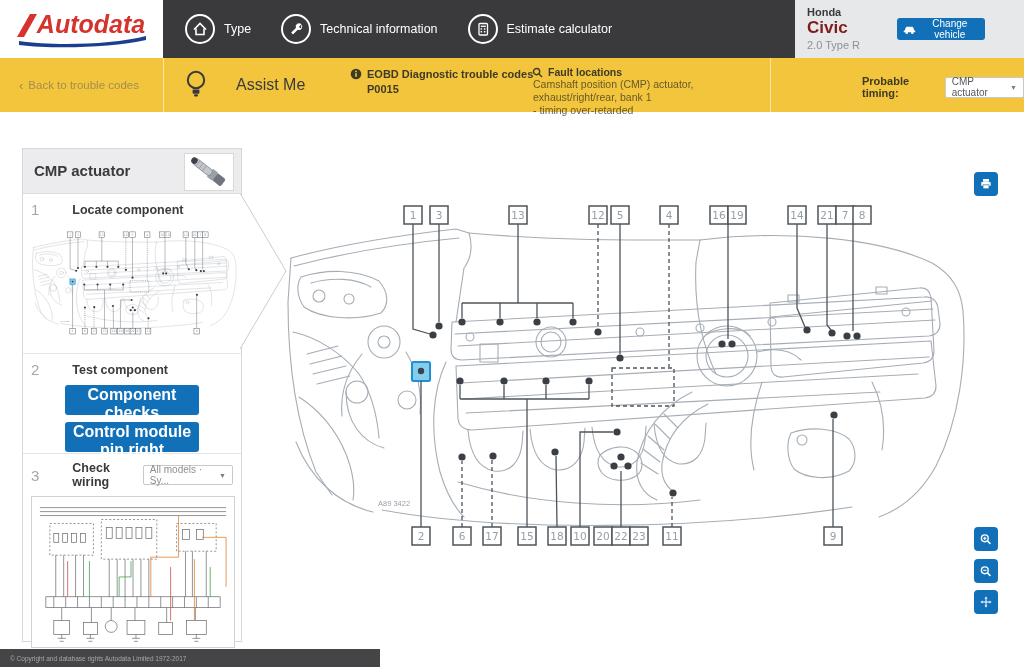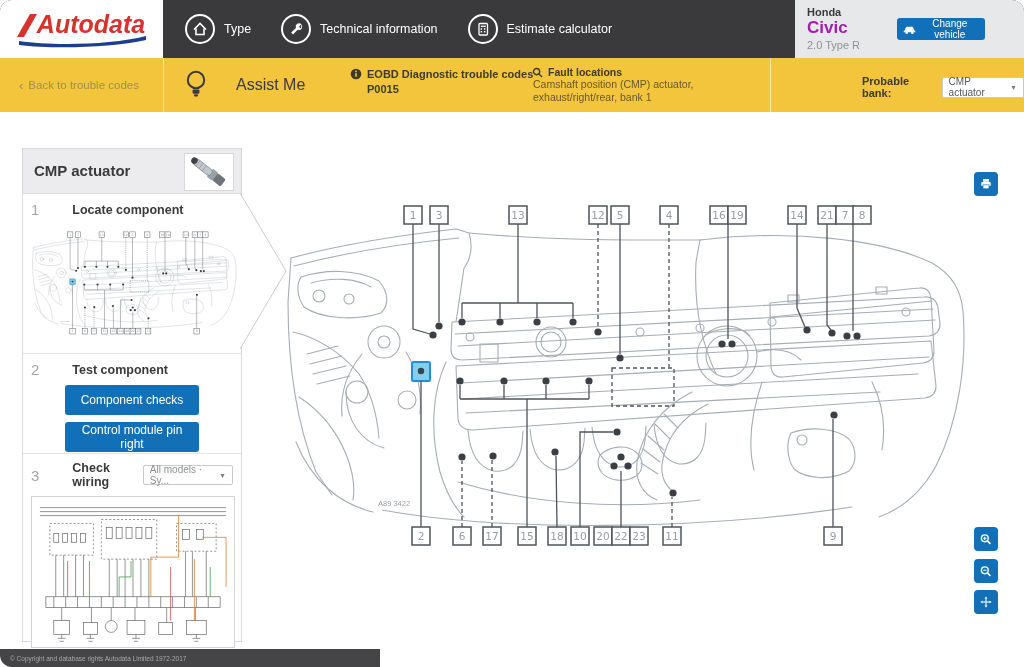--- a/index.html
+++ b/index.html
@@ -1,30 +1,30 @@
 <!DOCTYPE html>
 <html><head>
 <meta charset="utf-8">
 <style>
   html,body{margin:0;padding:0;background:#fff;}
   #app{position:relative;width:1024px;height:667px;background:#fff;overflow:hidden;
-       font-family:"Liberation Sans",sans-serif;color:#3a3a3c;border-radius:12px;}
+       font-family:"Liberation Sans",sans-serif;color:#3a3a3c;}
 
   
   .app-header{position:absolute;left:0;top:0;width:1024px;height:58px;background:#3a393b;}
   .logo-box{position:absolute;left:0;top:0;width:163px;height:58px;background:#fff;
             display:flex;align-items:center;justify-content:center;}
   .main-nav{position:absolute;left:185px;top:0;height:58px;display:flex;align-items:center;gap:30px;}
   .nav-item{display:flex;align-items:center;gap:9px;cursor:pointer;}
   .nav-circle{width:30px;height:30px;border:2px solid #fff;border-radius:50%;
               display:flex;align-items:center;justify-content:center;box-sizing:border-box;}
   .nav-label{color:#fff;font-size:12.5px;}
   .vehicle-panel{position:absolute;left:795px;top:0;width:229px;height:58px;background:#e7e8ea;padding-left:47px;}
   .veh-make{position:absolute;left:12px;top:6px;font-size:11px;font-weight:bold;color:#3a3a3c;}
-  .veh-model{position:absolute;left:12px;top:18px;font-size:17px;font-weight:bold;color:#a21caf;}
+  .veh-model{position:absolute;left:12px;top:18px;font-size:17px;font-weight:bold;color:#7f1d1d;}
   .veh-variant{position:absolute;left:12px;top:39px;font-size:11px;color:#8d9196;}
   .change-vehicle{position:absolute;left:102px;top:18px;width:88px;height:22px;background:#1170b8;
                   border:none;border-radius:3px;color:#fff;font-size:10px;display:flex;
                   align-items:center;justify-content:center;gap:5px;cursor:pointer;
                   font-family:"Liberation Sans",sans-serif;}
 
   
   .assist-bar{position:absolute;left:0;top:58px;width:1024px;height:54px;background:#f2c53d;}
   .bar-divider{position:absolute;top:0;width:1px;height:54px;background:rgba(255,255,255,0.55);}
   .back-link{position:absolute;left:0;top:0;height:54px;width:163px;display:flex;align-items:center;
@@ -53,21 +53,21 @@
                  border:1px solid #d9d9d9;display:flex;align-items:center;justify-content:center;cursor:pointer;}
   .sec{position:relative;box-sizing:border-box;padding:7px 8px 0 8px;}
   .sec1{height:160px;border-bottom:1px solid #e2e4e6;}
   .sec2{height:100px;border-bottom:1px solid #e2e4e6;}
   .sec3{height:188px;}
   .sec-head{display:flex;align-items:center;gap:9px;}
   .sec-num{font-size:15px;color:#a6a6a9;}
   .sec-label{font-size:12.5px;font-weight:bold;color:#3a3a3c;margin-left:24px;}
   .mini-engine{display:block;margin:5px auto 0;cursor:pointer;}
   .blue-btn{display:block;margin:7px auto 0;width:134px;height:30px;background:#1170b8;color:#fff;
-            border:none;border-radius:3px;font-size:12px;font-weight:normal;cursor:pointer;
+            border:none;border-radius:3px;font-size:16px;font-weight:bold;cursor:pointer;
             font-family:"Liberation Sans",sans-serif;}
   .blue-btn:first-of-type{margin-top:7px;}
   .sec3 .sec-head{justify-content:space-between;}
   .sec3 .head-left{display:flex;align-items:center;gap:9px;}
   .filter-select{font-size:10px;color:#8b9095;height:18px;}
   .wiring-box{margin:7px auto 0;width:202px;height:150px;border:1px solid #d0d3d6;background:#fff;cursor:pointer;}
 
   
   .diagram-svg{position:absolute;left:285px;top:200px;}
   .art{fill:none;stroke:#a6adb5;stroke-width:1.1;stroke-linecap:round;stroke-linejoin:round;}
@@ -189,24 +189,25 @@
     </div>
     <div class="fault-block">
       <div class="fault-head">
         <svg width="11" height="11" viewBox="0 0 12 12">
           <circle cx="5" cy="5" r="3.4" fill="none" stroke="#3e3a24" stroke-width="1.5"></circle>
           <line x1="7.6" y1="7.6" x2="11" y2="11" stroke="#3e3a24" stroke-width="1.5"></line>
         </svg>
         <span>Fault locations</span>
       </div>
       <div class="fault-line">Camshaft position (CMP) actuator, exhaust/right/rear, bank 1</div>
+      <div class="fault-line">- timing over-retarded</div>
     </div>
     <div class="bar-divider" style="left:770px;"></div>
     <div class="probable">
-      <span class="probable-label">Probable bank:</span>
+      <span class="probable-label">Probable timing:</span>
       <span class="mini-select">
         <span>CMP actuator</span>
         <span class="sel-chev">▼</span>
       </span>
     </div>
   </div>
 
   <div class="side-card">
     <div class="card-header">
       <span class="card-title">CMP actuator</span>

